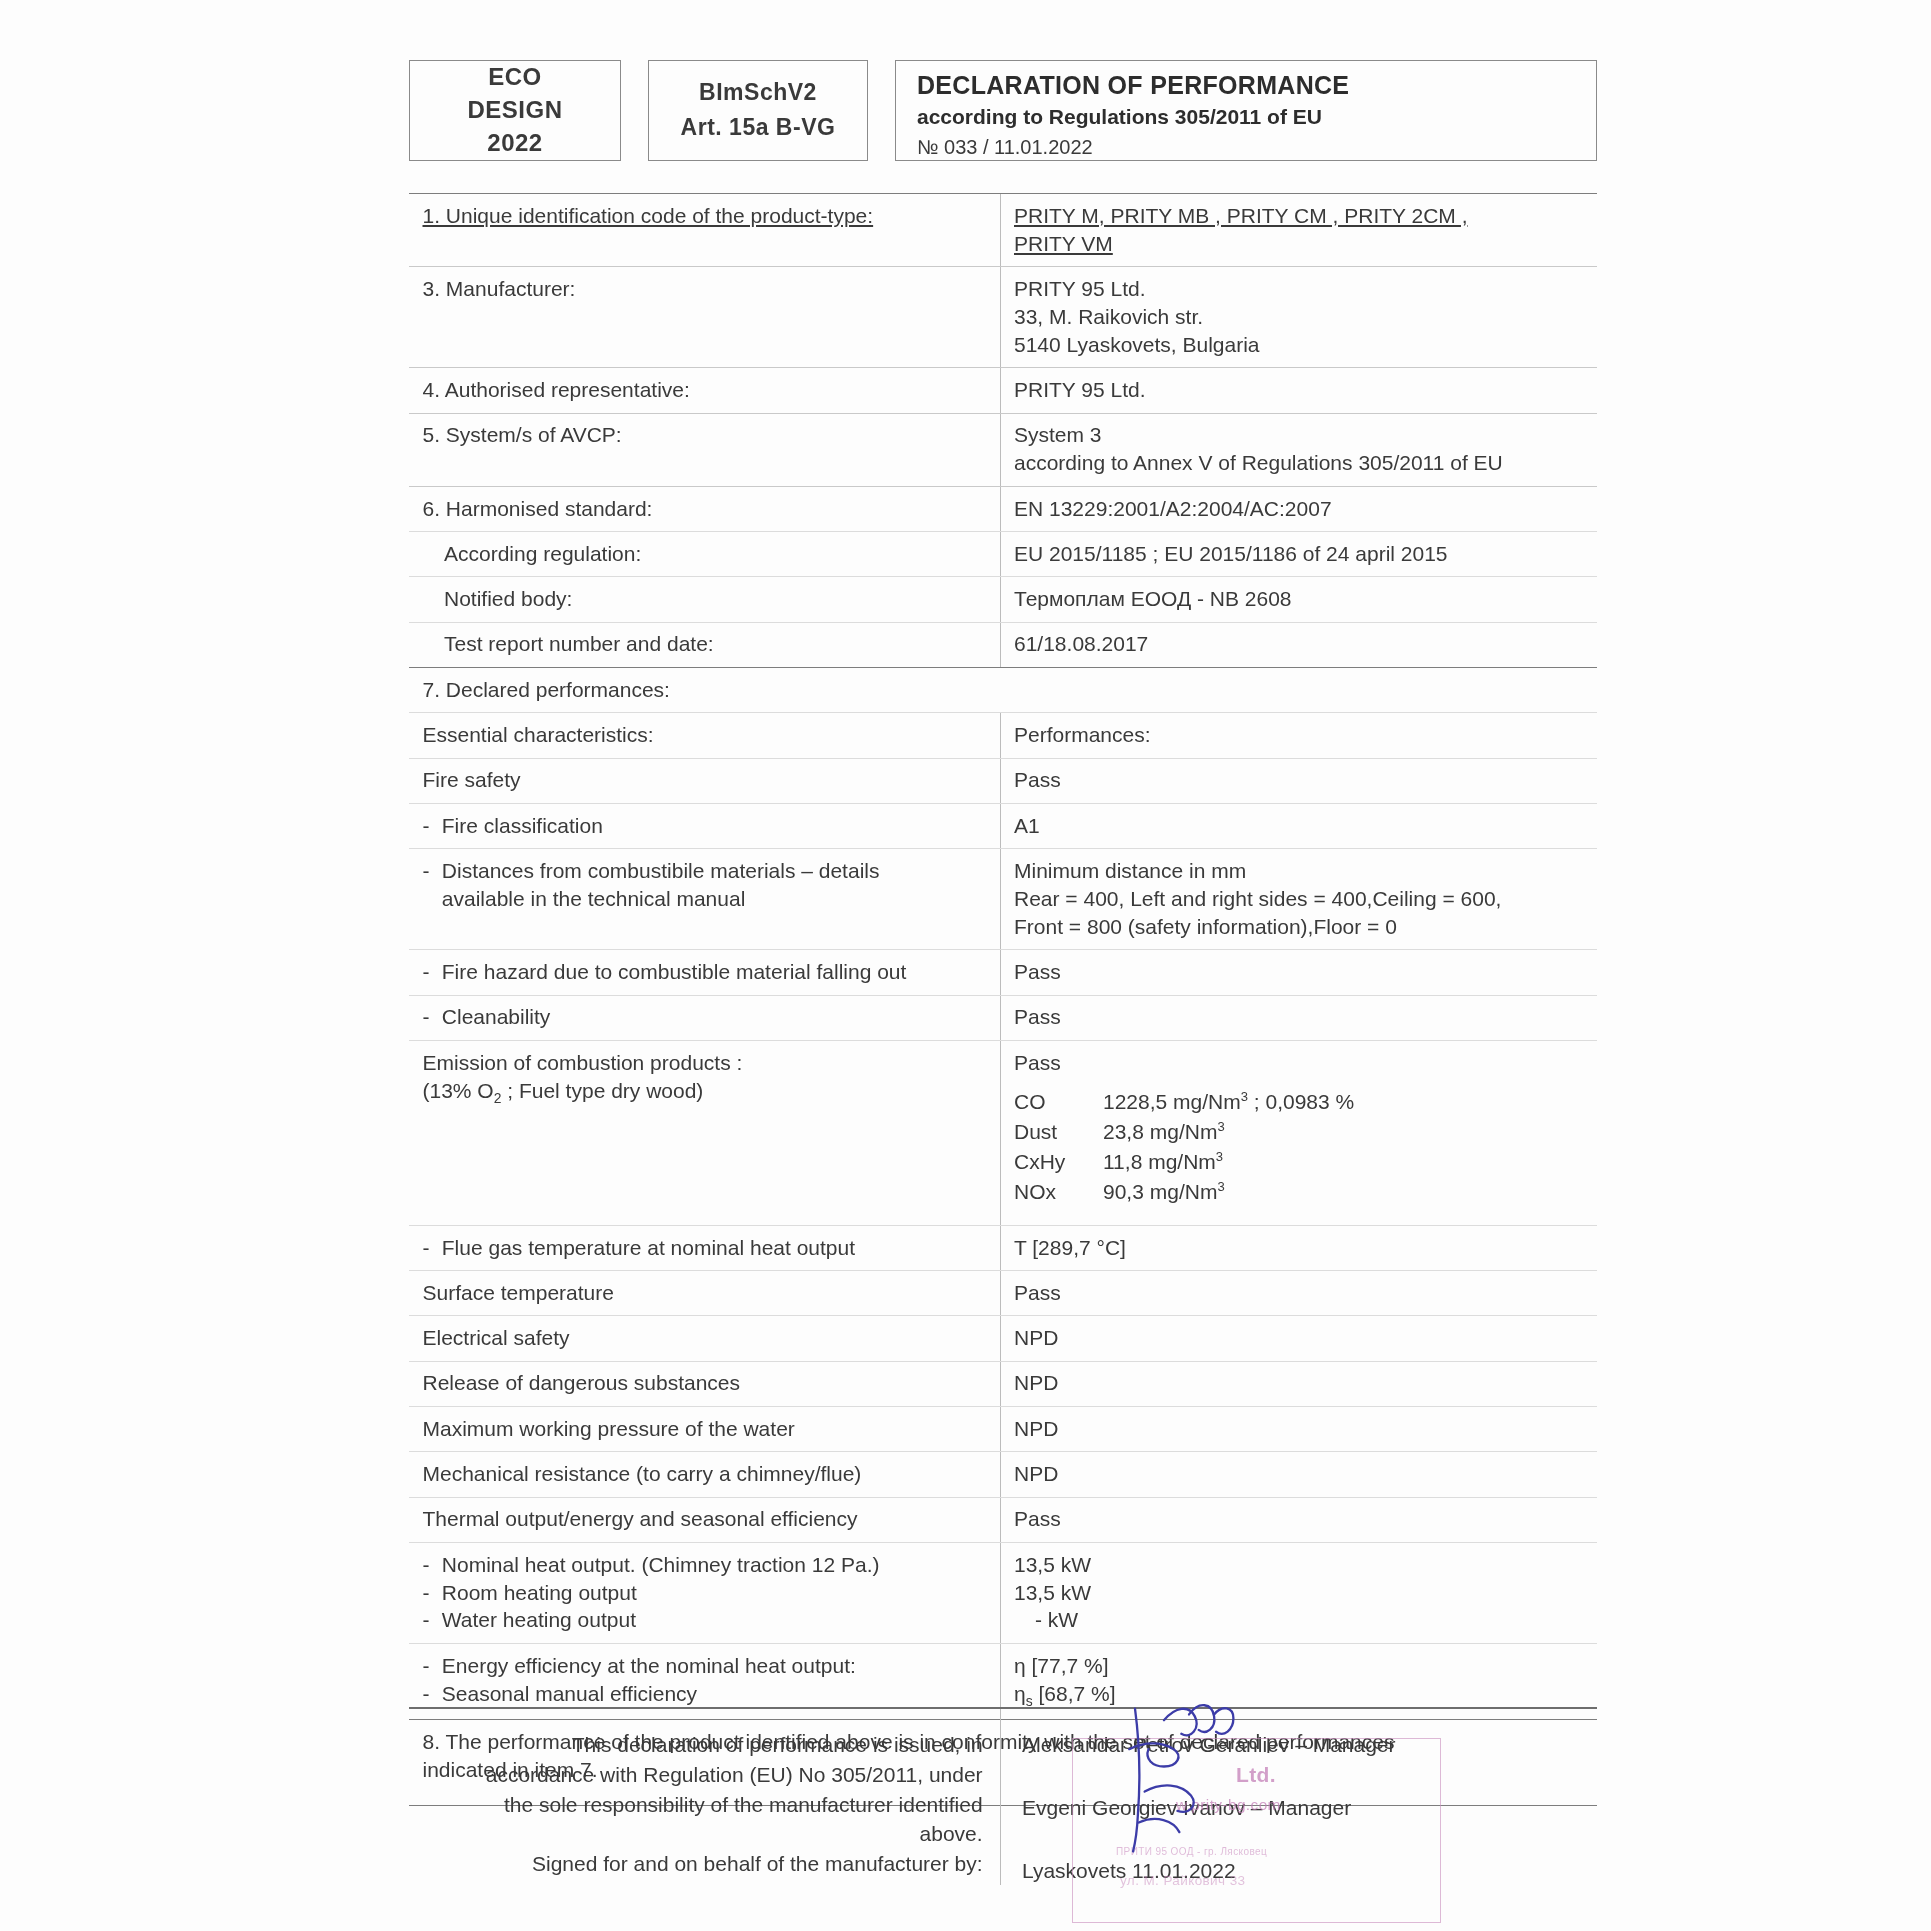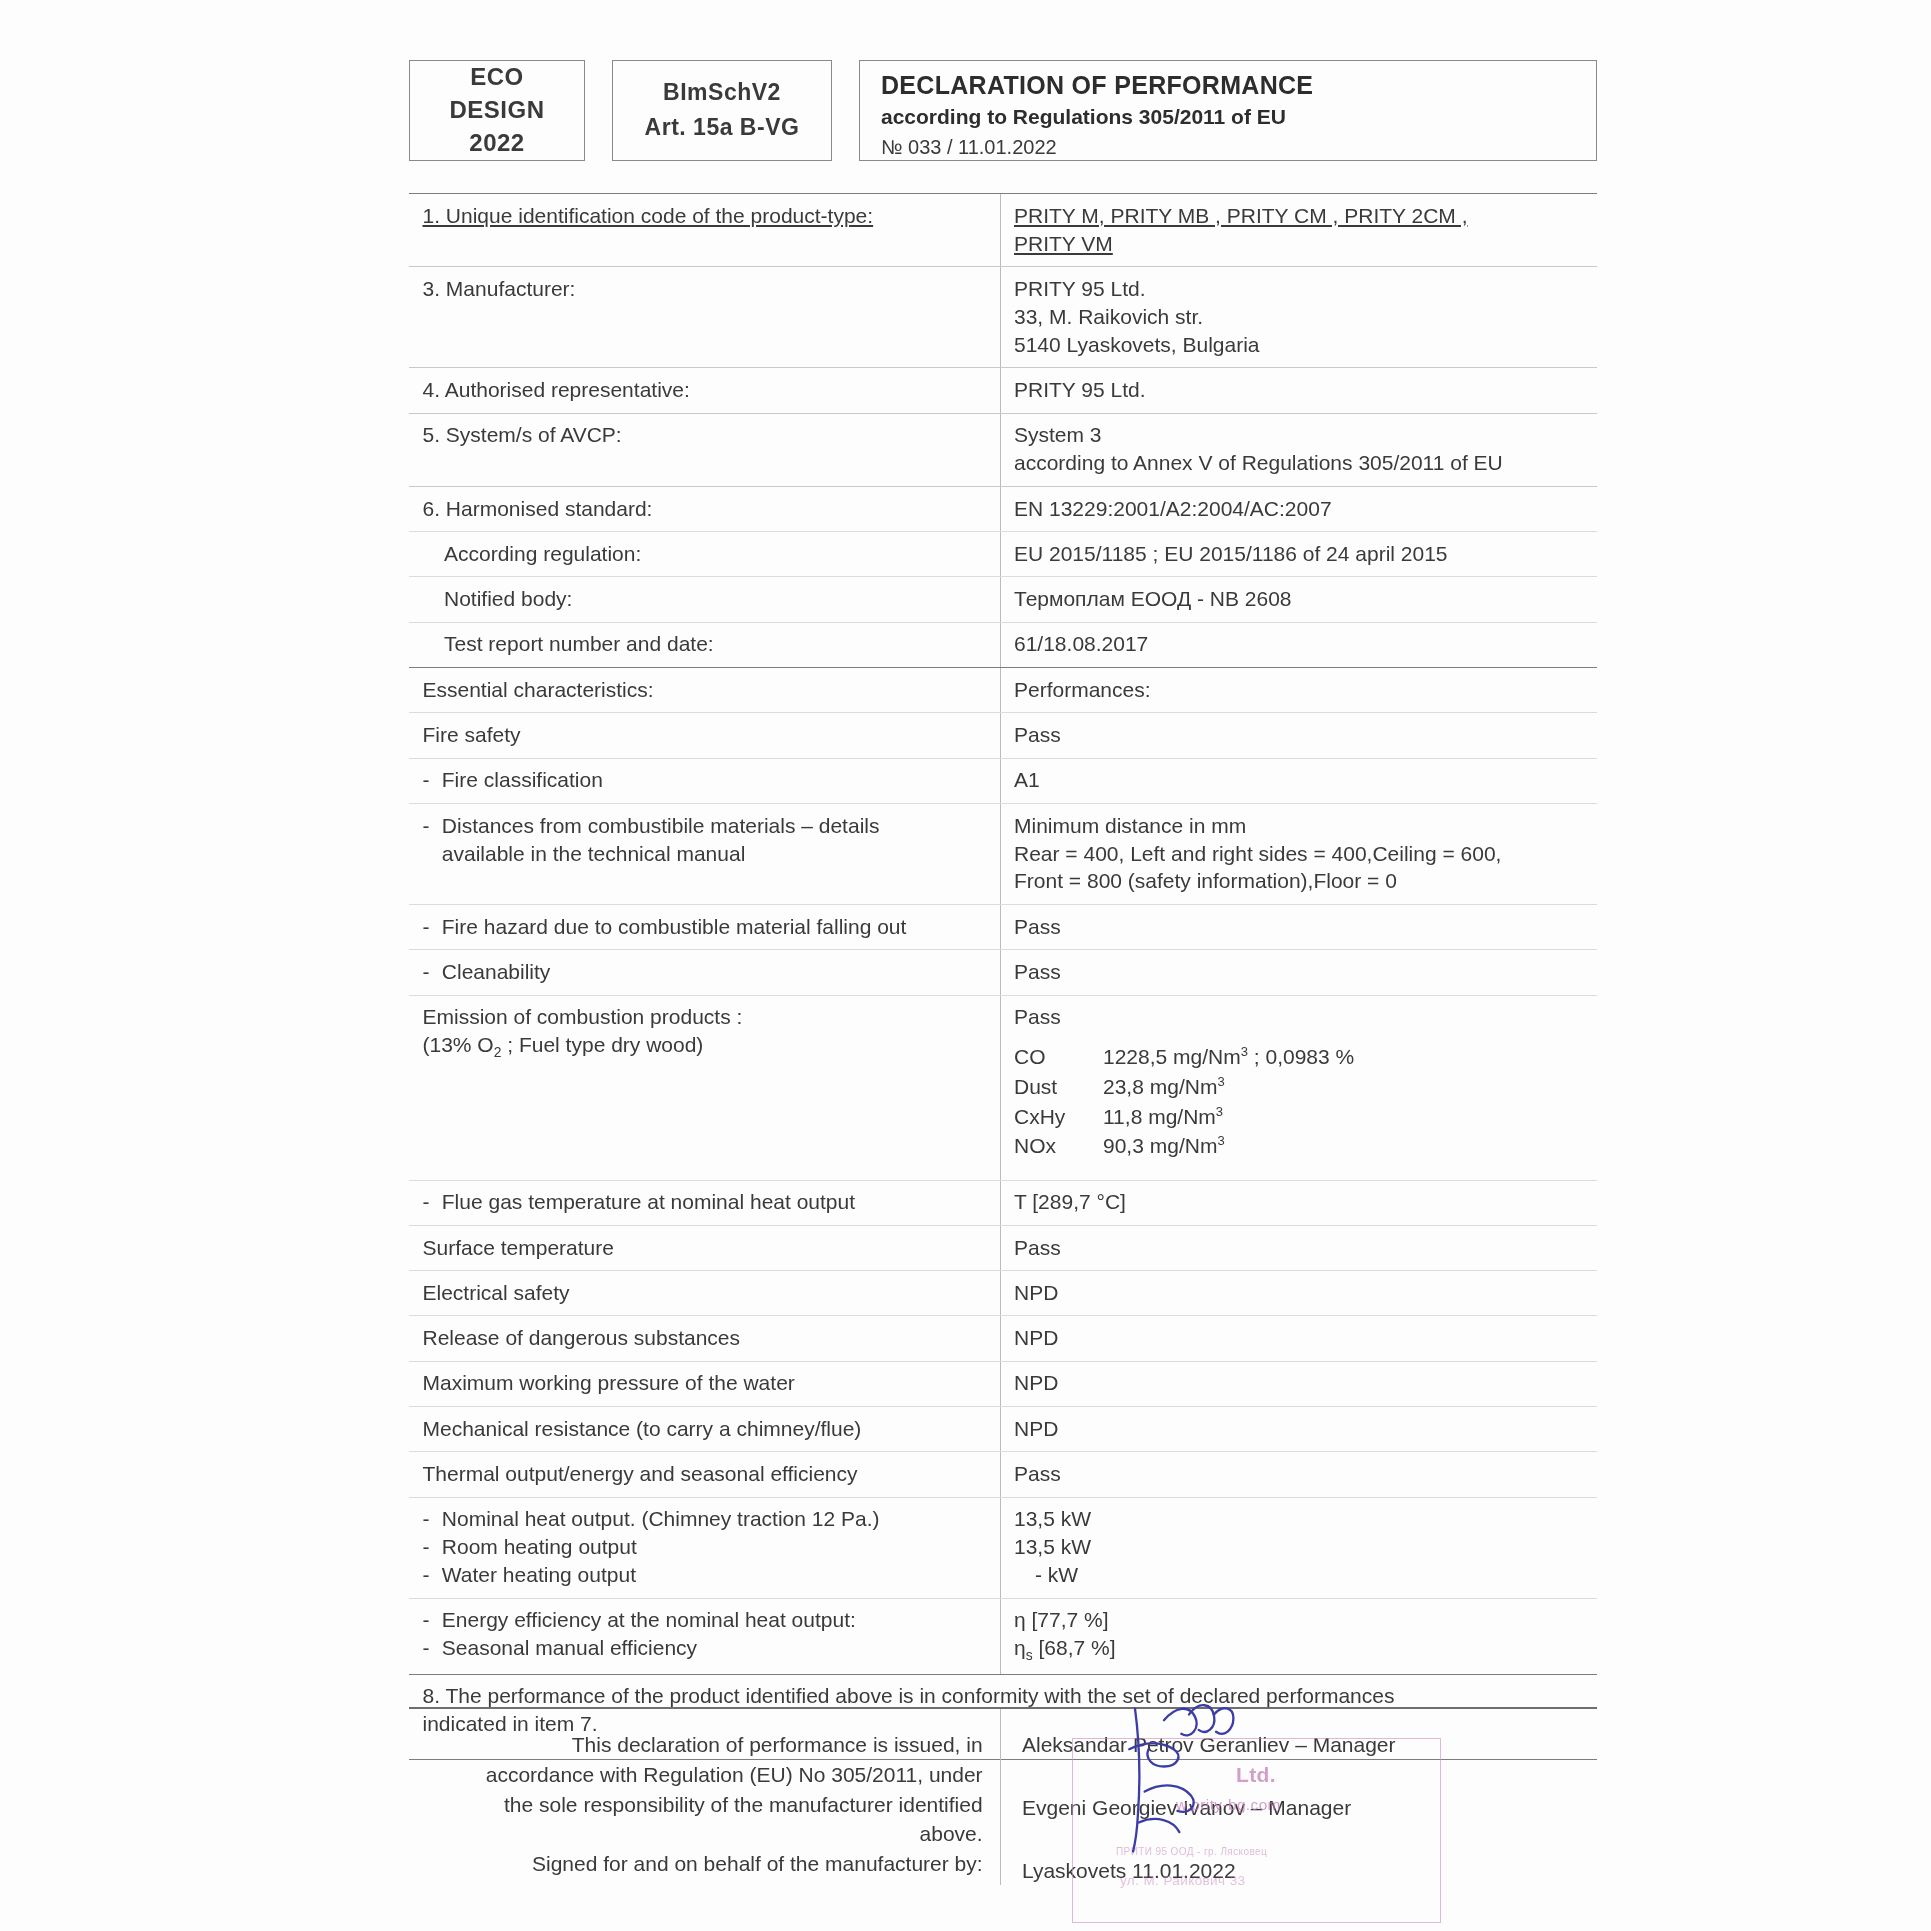--- a/index.html
+++ b/index.html
@@ -37,21 +37,21 @@
     display: flex;
     flex-direction: column;
     align-items: center;
     justify-content: center;
     font-weight: bold;
     letter-spacing: 0.5px;
     color: #3a3a3a;
     padding: 7.7px 3.9px 9.7px;
   }
   .badge-eco {
-    width: 176px;
+    width: 212px;
     height: 101px;
     font-size: 24px;
     line-height: 1.38;
   }
   .badge-blm {
     width: 220px;
     height: 101px;
     margin-left: 27px;
     font-size: 23px;
     line-height: 1.5;
@@ -268,20 +268,23 @@
       </tr>
       <tr>
         <td class="col-l thinline indent1">Notified body:</td>
         <td class="col-r thinline">Термоплам ЕООД - NB 2608</td>
       </tr>
       <tr>
         <td class="col-l indent1" style="border-bottom:1.9px solid #7d7d7d">Test report number and date:</td>
         <td class="col-r" style="border-bottom:1.9px solid #7d7d7d">61/18.08.2017</td>
       </tr>
 
+      <tr class="fullrow">
+        <td colspan="2" class="thinline">7. Declared performances:</td>
+      </tr>
       <tr>
         <td class="col-l thinline">Essential characteristics:</td>
         <td class="col-r thinline">Performances:</td>
       </tr>
 
       <tr>
         <td class="col-l thinline">Fire safety</td>
         <td class="col-r thinline">Pass</td>
       </tr>
 

